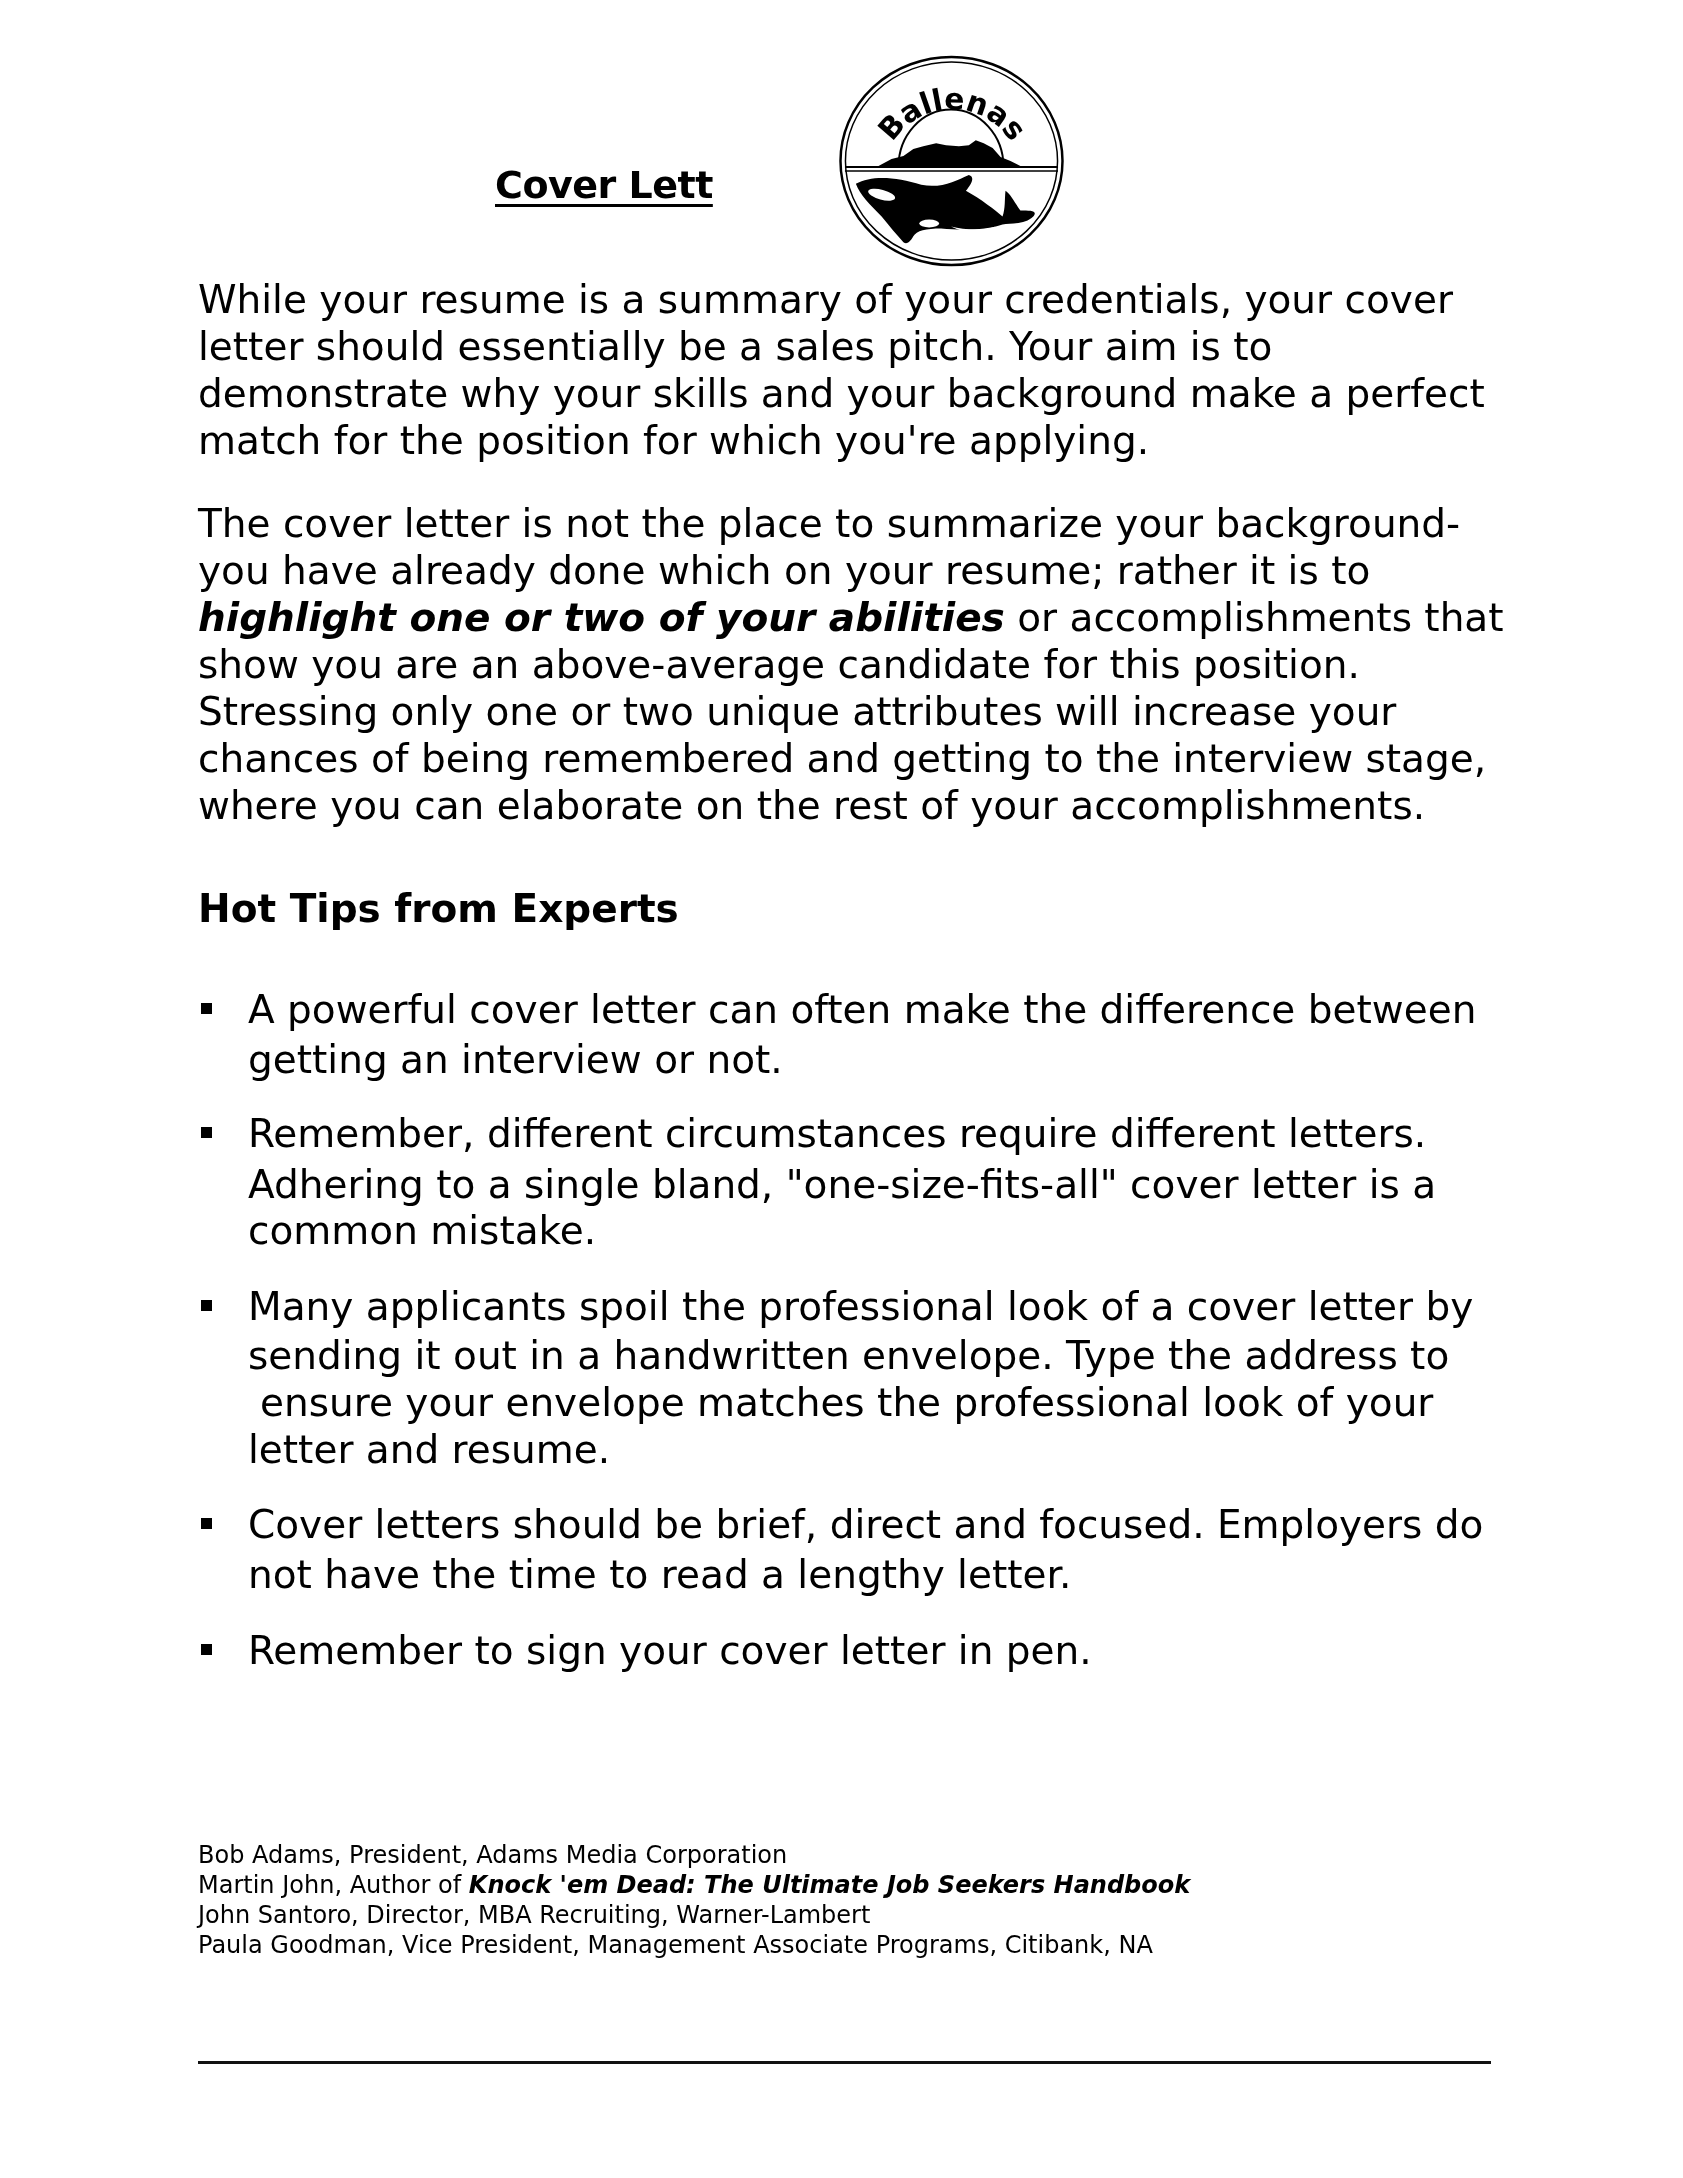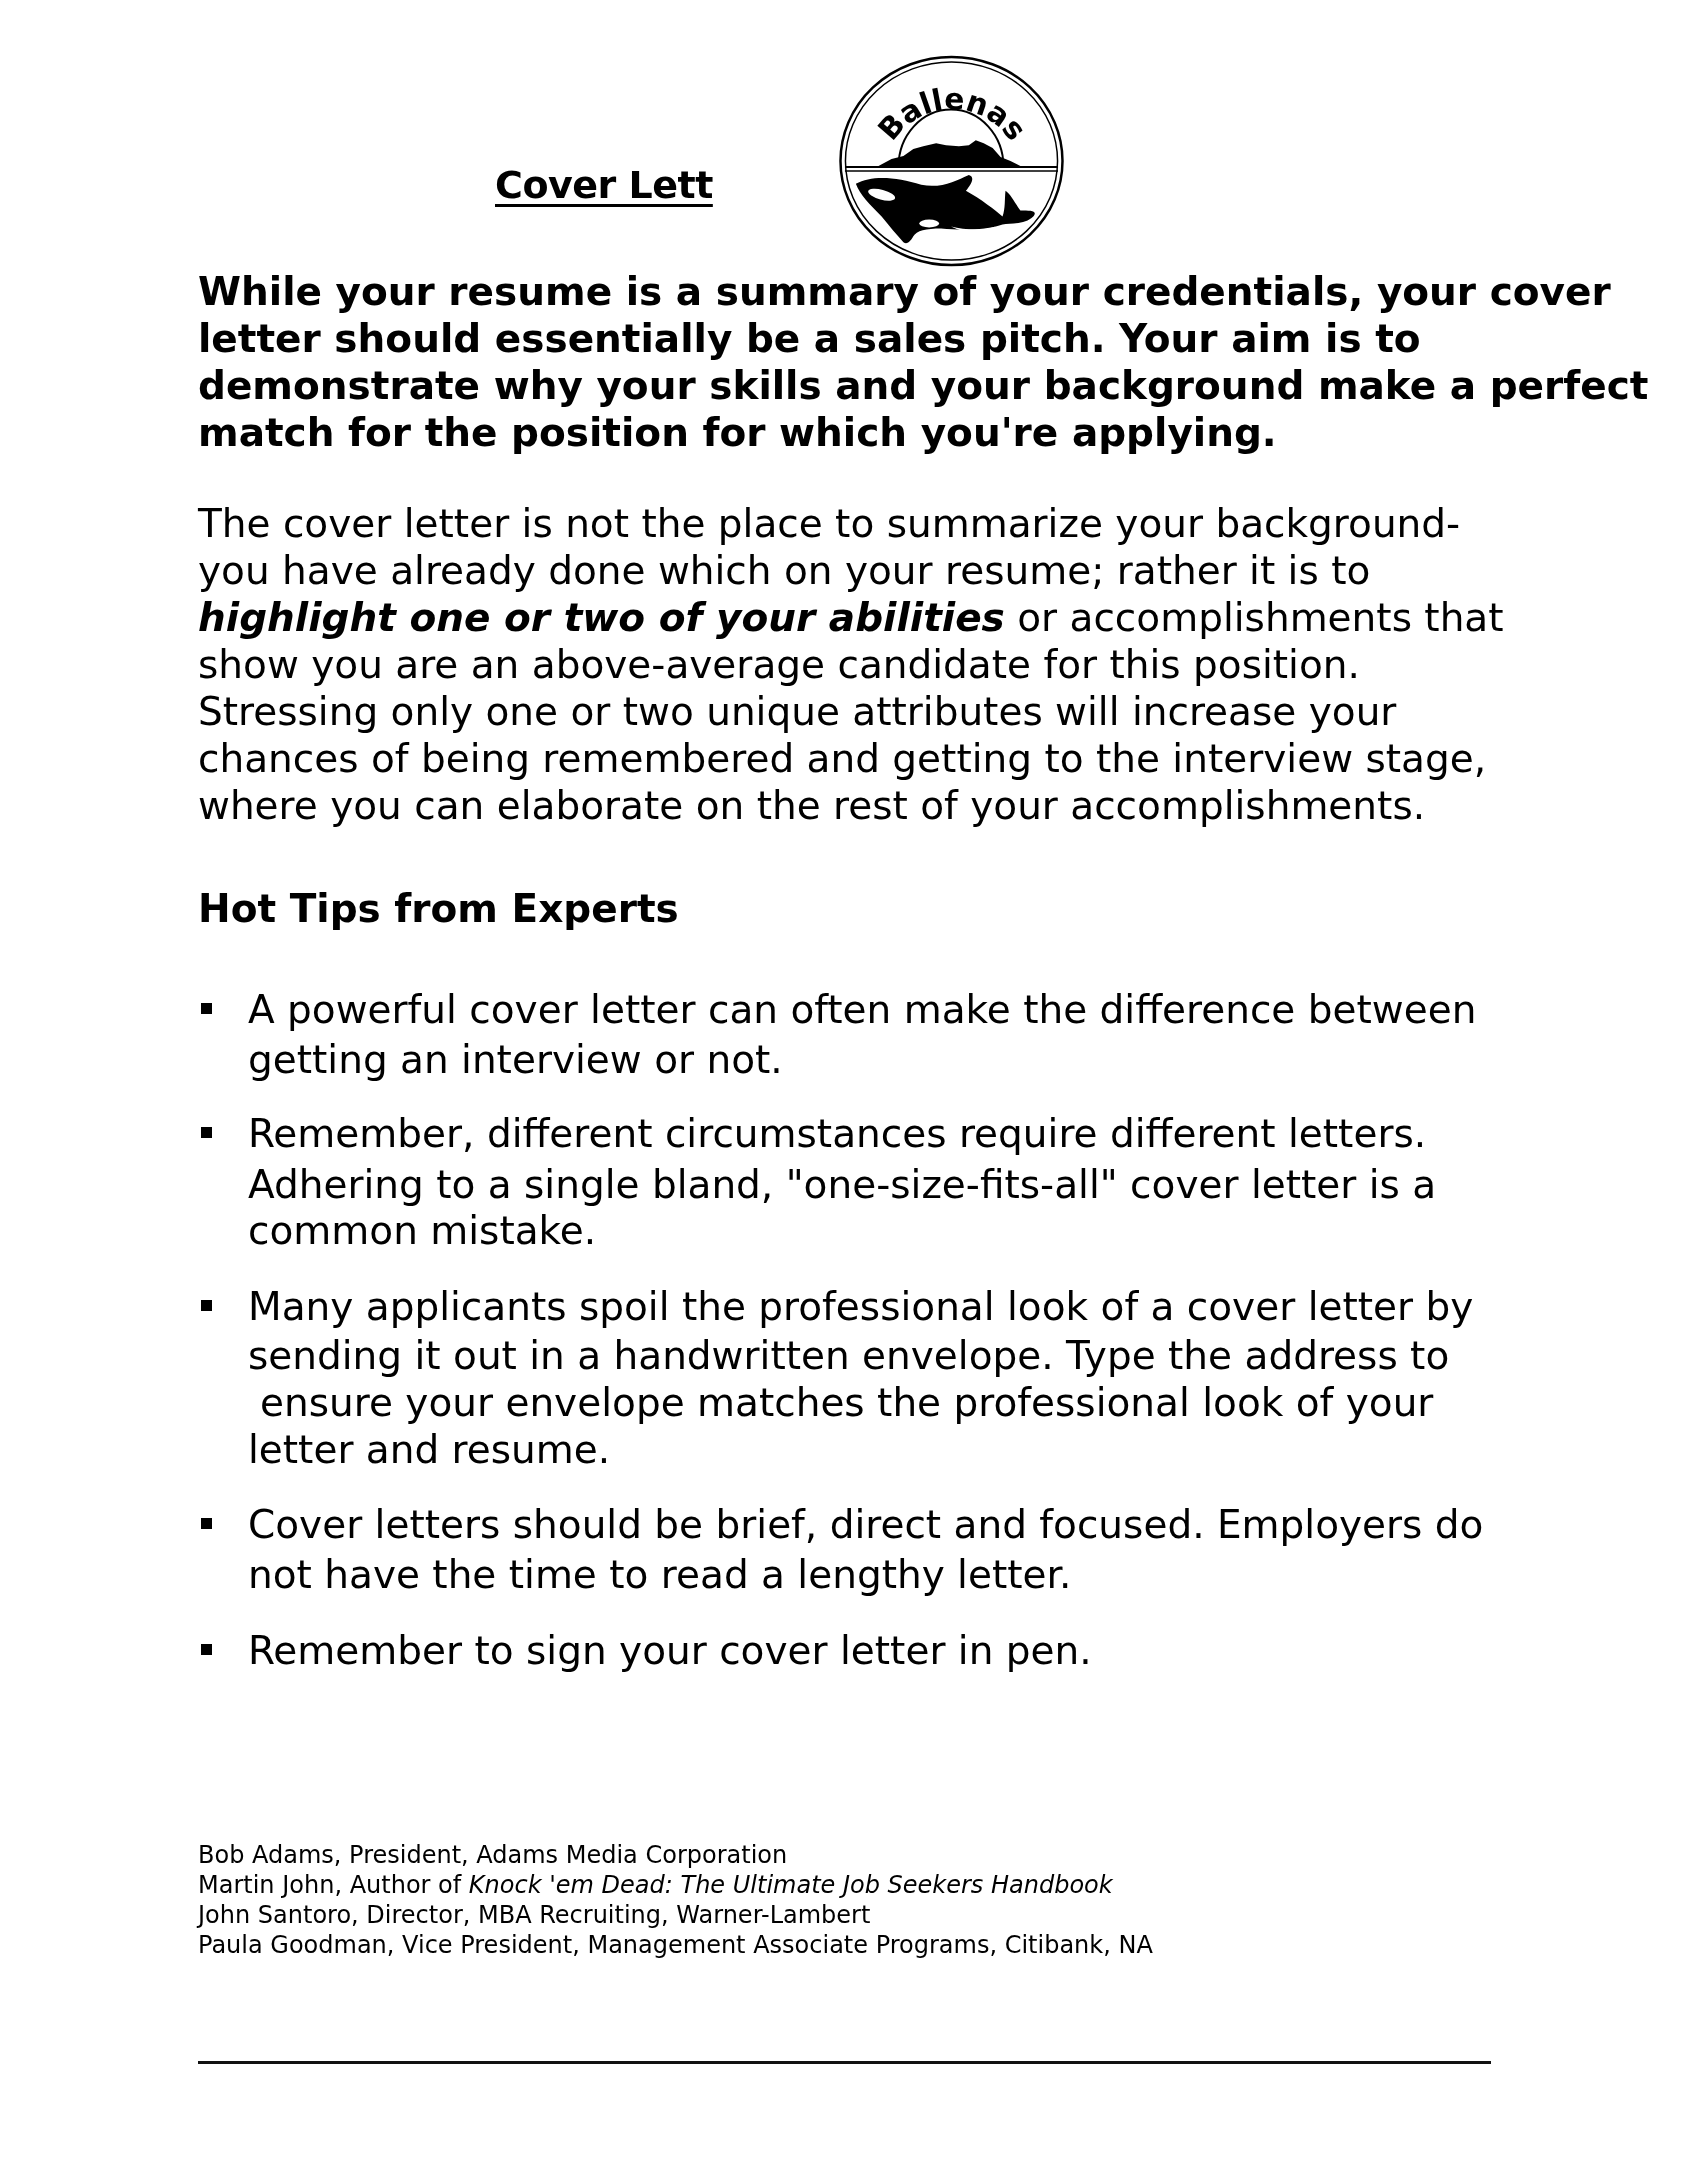--- a/index.html
+++ b/index.html
@@ -13,21 +13,21 @@
   .para { left: 198px; font-size: 39px; line-height: 47px; white-space: nowrap; }
   .para .line { display: block; height: 47px; }
   .bi { font-weight: bold; font-style: italic; }
   .heading { left: 198px; top: 884px; font-size: 39px; font-weight: bold; line-height: 50px; white-space: nowrap; }
   .bullet { left: 198px; width: 1307px; }
   .bullet .marker { position: absolute; left: 3px; width: 11px; height: 11px; background: #000; }
   .bullet .btext { position: absolute; left: 50px; font-size: 39px; white-space: nowrap; }
   .bullet .btext .line { display: block; }
   .credits { left: 198px; top: 1792px; font-size: 24px; line-height: 30px; white-space: nowrap; margin-top: 48px; }
   .credits .line { display: block; height: 30px; }
-  .credits em { font-style: italic; }
+  .credits em { font-style: italic; font-weight: bold; }
   .rule { left: 198px; top: 2061px; width: 1293px; height: 3px; background: #111; }
 </style>
 </head>
 <body>
 
 <div class="abs title">Cover Lett</div>
 
 <svg class="abs logo" viewBox="840 50 240 225" xmlns="http://www.w3.org/2000/svg">
   <defs>
     <path id="arcpath" d="M 892 168 A 70 70 0 0 1 1030 168" fill="none"></path>
@@ -40,21 +40,21 @@
   <path d="M 885 168 L 900 160 L 912 157 L 922 150 L 932 147 L 945 144 L 955 146 L 968 147 L 978 146 L 985 141 L 993 144 L 1002 149 L 1010 158 L 1020 162 L 1030 167 Z" fill="#000"></path>
   <text font-family="DejaVu Sans, sans-serif" font-weight="bold" font-size="30" fill="#000">
     <textPath href="#arcpath" startOffset="50%" text-anchor="middle">Ballenas</textPath>
   </text>
   <path d="M 864 185 C 880 176 905 178 930 186 C 950 190 965 182 978 176 C 985 178 980 186 975 192 C 990 200 1005 212 1012 218 C 1015 210 1014 200 1015 192 C 1020 195 1025 205 1030 212 C 1040 212 1048 212 1043 218 C 1035 226 1020 225 1012 226 C 995 232 970 232 950 230 C 935 230 925 232 922 238 C 918 245 915 246 912 244 C 905 236 898 228 890 218 C 878 206 868 196 864 185 Z" fill="#000"></path>
   <ellipse cx="890" cy="196" rx="14" ry="5" fill="#fff" transform="rotate(15 890 196)"></ellipse>
   <ellipse cx="938" cy="225" rx="10" ry="4" fill="#fff"></ellipse>
   <path d="M 960 228 C 975 232 995 232 1005 228 C 995 236 975 236 960 228 Z" fill="#fff"></path>
 </svg>
 
-<div class="abs para" style="top: 268px; font-weight: bold;">
+<div class="abs para" style="top: 276px;">
   <span class="line">While your resume is a summary of your credentials, your cover</span>
   <span class="line">letter should essentially be a sales pitch. Your aim is to</span>
   <span class="line">demonstrate why your skills and your background make a perfect</span>
   <span class="line">match for the position for which you're applying.</span>
 </div>
 
 <div class="abs para" style="top: 500px;">
   <span class="line">The cover letter is not the place to summarize your background-</span>
   <span class="line">you have already done which on your resume; rather it is to</span>
   <span class="line"><span class="bi">highlight one or two of your abilities</span><span style="white-space: pre;"> or accomplishments that</span></span>

